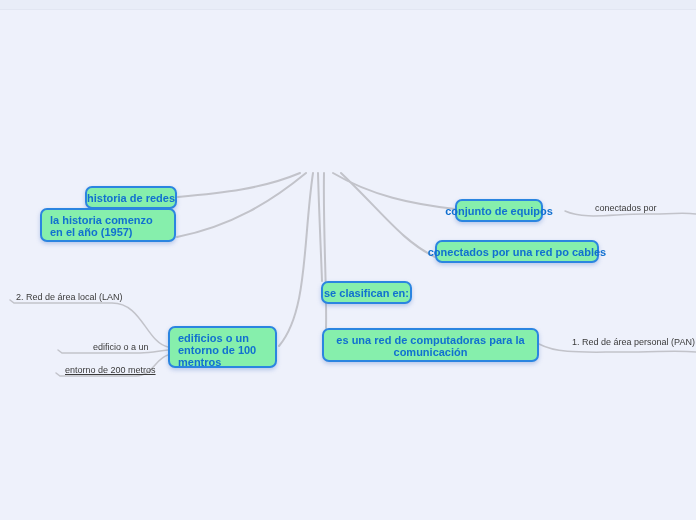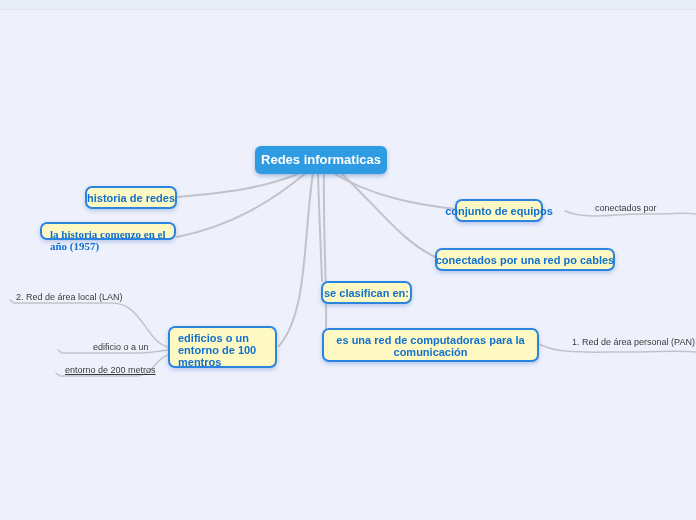--- a/index.html
+++ b/index.html
@@ -31,21 +31,21 @@
   svg.connectors path {
     fill: none;
     stroke: #c2c3ca;
     stroke-linecap: round;
   }
   svg.connectors path.main { stroke-width: 2; }
   svg.connectors path.branch { stroke-width: 1.5; }
   .node {
     position: absolute;
     z-index: 2;
-    background: #fef9c3;
+    background: #86efac;
     border: 2px solid #2b85e0;
     border-radius: 7px;
     color: #1170d0;
     font-weight: bold;
     font-size: 11px;
     line-height: 12px;
     box-shadow: 0 2px 4px rgba(80, 120, 200, 0.35);
     cursor: pointer;
   }
   .node.single {
@@ -60,23 +60,23 @@
   .node.root {
     background: #2e9be2;
     border: none;
     border-radius: 6px;
     color: #ffffff;
     font-size: 13px;
     box-shadow: 0 2px 4px rgba(60, 100, 180, 0.4);
   }
   #node-root        { left: 255px; top: 146px; width: 132px; height: 28px; }
   #node-historia    { left:  85px; top: 186px; width:  92px; height: 23px; }
-  #node-comenzo     { left:  40px; top: 222px; width: 136px; height: 18px; font-family: Liberation Serif, serif; }
+  #node-comenzo     { left:  40px; top: 208px; width: 136px; height: 34px; }
   #node-conjunto    { left: 455px; top: 199px; width: 88px; height: 23px; }
-  #node-cables      { left: 435px; top: 248px; width: 180px; height: 23px; }
+  #node-cables      { left: 435px; top: 240px; width: 164px; height: 23px; }
   #node-clasifican  { left: 321px; top: 281px; width:  91px; height: 23px; text-align: right; }
   #node-esunared    { left: 322px; top: 328px; width: 217px; height: 34px; text-align: center; }
   #node-edificios   { left: 168px; top: 326px; width: 109px; height: 42px; }
   .branch-label {
     position: absolute;
     z-index: 2;
     font-size: 9px;
     color: #3b3b3b;
     white-space: nowrap;
     cursor: pointer;
@@ -104,23 +104,20 @@
     <path class="main" d="M 333 173 C 372 196, 412 204, 455 209"></path>
     <path class="main" d="M 341 173 C 382 212, 402 241, 435 257"></path>
 
     <path class="branch" d="M 565 211 C 585 220, 612 214, 645 214 S 682 212, 696 214"></path>
     <path class="branch" d="M 539 344 C 558 354, 584 352, 622 352 S 676 350, 696 352"></path>
     <path class="branch" d="M 168 347 C 146 342, 142 303, 112 303 L 14 303 L 10 300"></path>
     <path class="branch" d="M 168 350 C 158 351, 152 353, 140 353 L 62 353 L 58 350"></path>
     <path class="branch" d="M 168 355 C 156 358, 152 376, 136 376 L 60 376 L 56 373"></path>
   </svg>
 
-  <div class="node root single" id="node-root">
-    <span>Redes informaticas</span>
-  </div>
 
   <div class="node single" id="node-historia">
     <span>historia de redes</span>
   </div>
 
   <div class="node multi" id="node-comenzo">
     <span>la historia comenzo en el año (1957)</span>
   </div>
 
   <div class="node single" id="node-conjunto">

